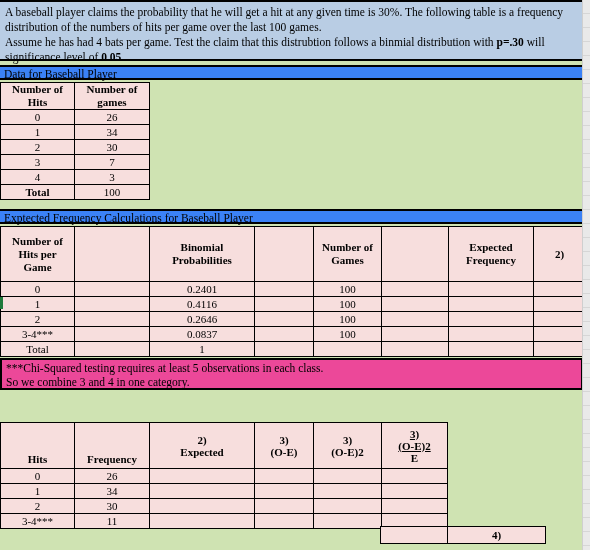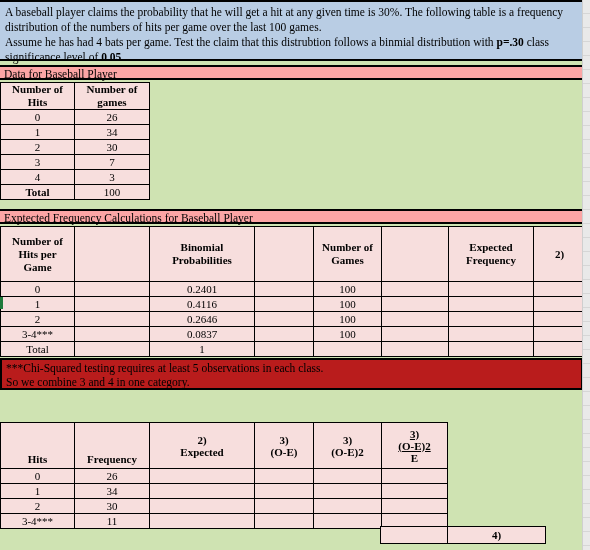--- a/index.html
+++ b/index.html
@@ -32,21 +32,21 @@
     padding:3px 5px 4px 5px;
     line-height:15px;
     font-size:11.5px;
   }
   .banner p{margin:0;}
   .banner b{font-weight:bold;}
 
   
   .strip{
     position:absolute;left:0;
-    background:#fca5a5;
+    background:#3b82f6;
     border-top:2px solid #000;
     border-bottom:2px solid #000;
     box-sizing:border-box;
     padding:1px 4px;
     font-size:11.5px;
     line-height:12px;
     width:583px;
     height:15px;
   }
 
@@ -71,21 +71,21 @@
   td.green{background:#cfe3b2;border:1px solid #000;}
   td.nob{border:none;background:#cfe3b2;}
   td.fill{background:#e09a97;border:2px solid #000;}
   td.orange{background:#f7931d;font-weight:bold;border:2px solid #000;}
   td.thick{border:2px solid #000;}
   .u{text-decoration:underline;}
 
   
   .note{
     position:absolute;left:0;
-    background:#b91c1c;
+    background:#ec4899;
     border:2px solid #000;
     box-sizing:border-box;
     padding:1px 4px;
     line-height:14px;
     font-size:11.5px;
     width:583px;
   }
   .note p{margin:0;}
 
   .greenmark{
@@ -93,21 +93,21 @@
   }
 </style>
 </head>
 <body>
 
 <div class="sheet">
 
   <div class="banner" style="left:0;top:0;height:61px;">
     <p>A baseball player claims the probability that he will get a hit at any given time is 30%.  The following table is a frequency</p>
     <p>distribution of the numbers of hits per game over the last 100 games.</p>
-    <p><span>Assume he has had 4 bats per game.  Test the claim that this distrubtion follows a binmial distribution with </span><b>p=.30</b><span> class</span></p>
+    <p><span>Assume he has had 4 bats per game.  Test the claim that this distrubtion follows a binmial distribution with </span><b>p=.30</b><span> will</span></p>
     <p><span>significance level of </span><b>0.05</b></p>
   </div>
 
   <div class="strip" style="top:65px;">
     <span>Data for Baseball Player</span>
   </div>
 
   <table class="grid" style="left:0;top:82px;width:149px;">
     <colgroup>
         <col style="width:74px">

